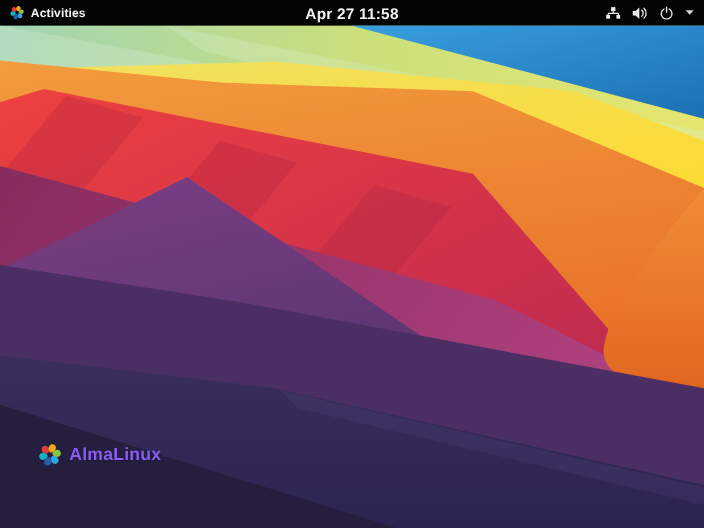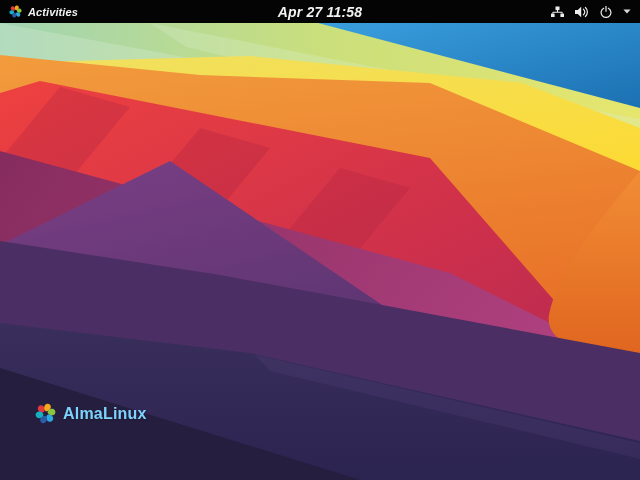--- a/index.html
+++ b/index.html
@@ -5,21 +5,21 @@
   html,body{margin:0;padding:0;}
   body{
     width:640px;height:480px;overflow:hidden;position:relative;
     font-family:"Liberation Sans",sans-serif;background:#000;
     -webkit-font-smoothing:antialiased;
   }
   
   .topbar{
     position:absolute;top:0;left:0;width:640px;height:23px;
     background:#040404;color:#f2f2f2;z-index:10;
-    display:flex;align-items:flex-end;font-style:italic;
+    display:flex;align-items:flex-end;
   }
   .activities{
     display:flex;align-items:center;gap:6px;height:100%;
     padding:0 9px;cursor:default;border-radius:0;
   }
   .activities .label{font-size:11px;font-weight:700;color:#f2f2f2;letter-spacing:.1px;}
   .clock{
     position:absolute;left:0;right:0;top:0;height:23px;
     display:flex;align-items:center;justify-content:center;
     font-size:14px;font-weight:700;color:#f2f2f2;pointer-events:none;letter-spacing:.2px;
@@ -31,21 +31,21 @@
   .tray svg{display:block;}
   
   .wallpaper{position:absolute;top:23px;left:0;width:640px;height:457px;z-index:1;}
   .wallpaper svg{display:block;width:640px;height:457px;}
   
   .brand{
     position:absolute;left:35px;top:403px;z-index:5;
     display:flex;align-items:center;gap:7px;
   }
   .brand .name{
-    color:#7dd3fc;font-size:16px;font-weight:700;letter-spacing:.2px;
+    color:#8b5cf6;font-size:16px;font-weight:700;letter-spacing:.2px;
     text-shadow:0 1px 2px rgba(0,0,0,.25);
   }
   .hiddendefs{position:absolute;width:0;height:0;overflow:hidden;}
 </style>
 </head>
 <body>
 
 <svg class="hiddendefs" aria-hidden="true">
   <defs>
     <g id="pinwheel">

